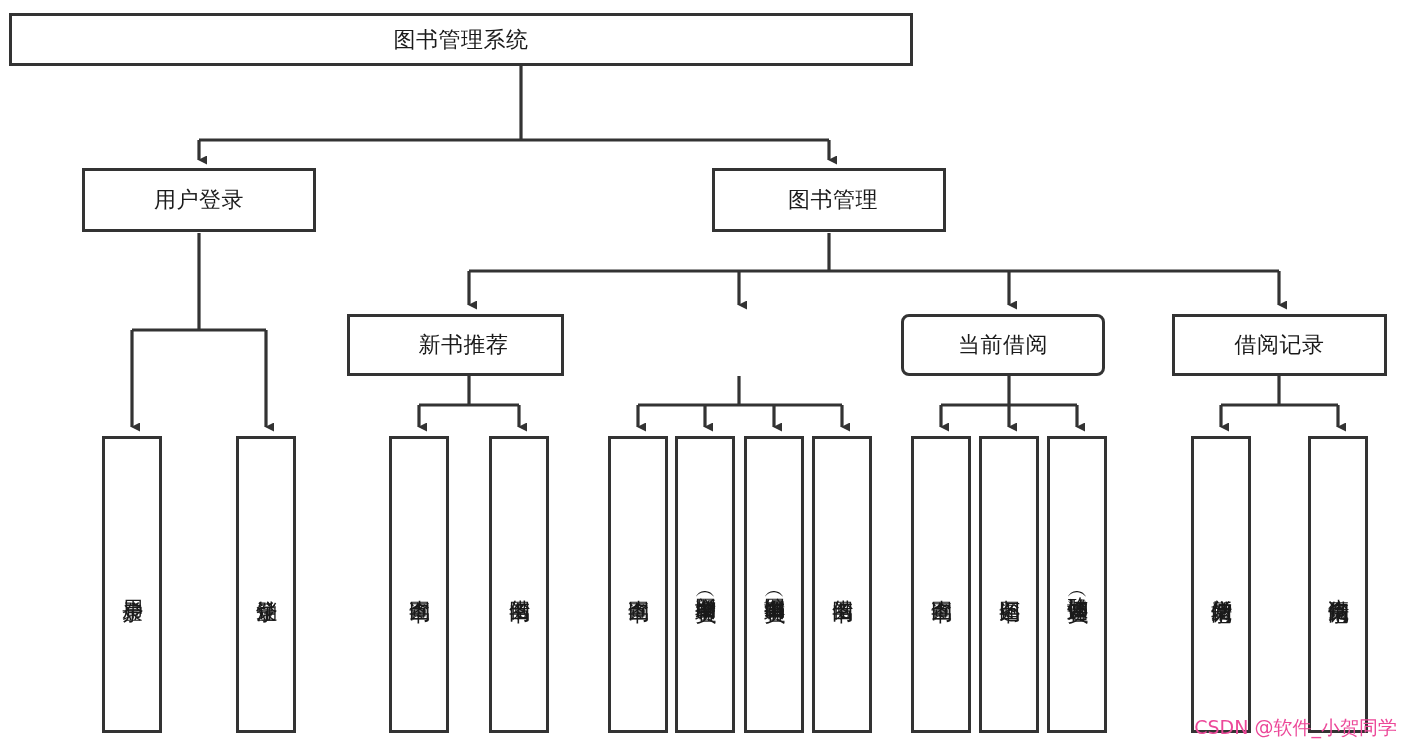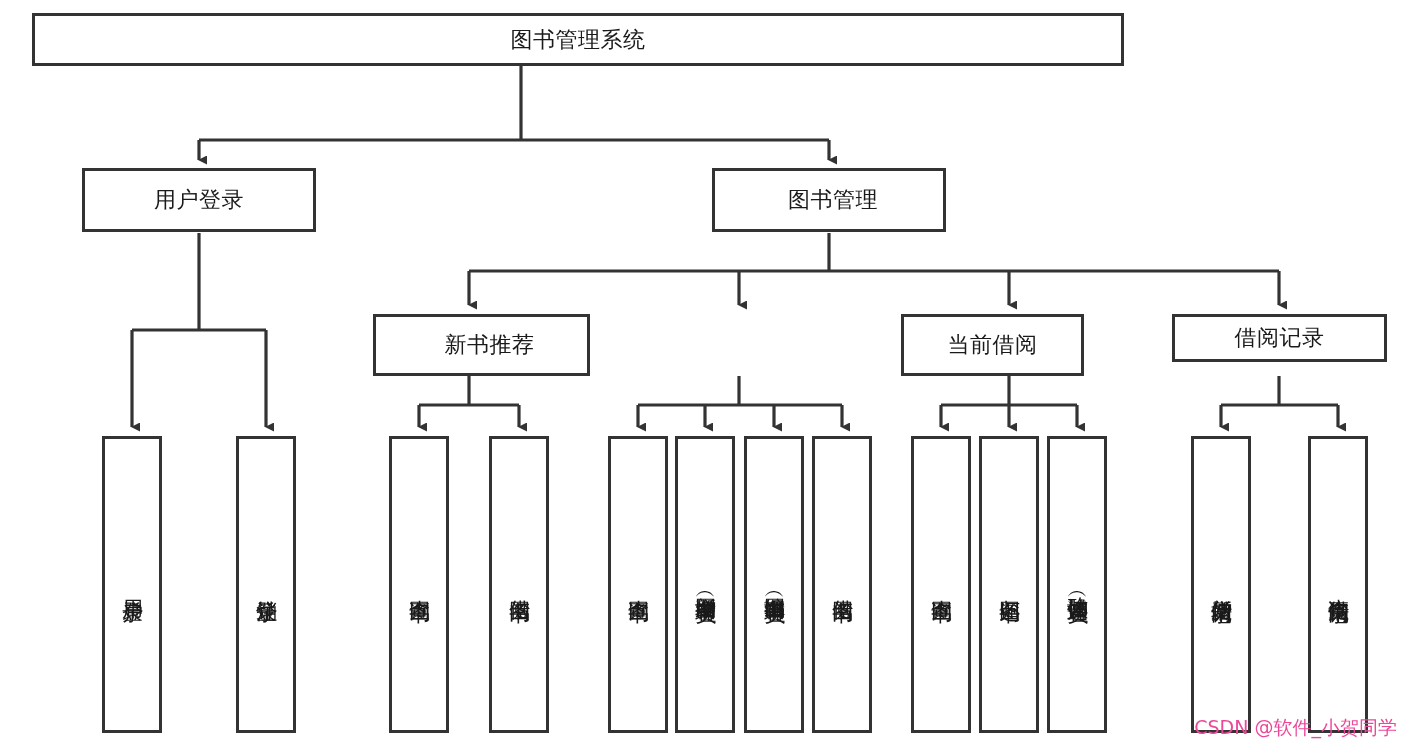--- a/index.html
+++ b/index.html
@@ -114,42 +114,42 @@
       <line x1="1009" y1="405" x2="1009" y2="427" marker-end="url(#arrowhead)"></line>
       <line x1="1077" y1="405" x2="1077" y2="427" marker-end="url(#arrowhead)"></line>
 
       <line x1="1279" y1="376" x2="1279" y2="405"></line>
       <line x1="1221" y1="405" x2="1338" y2="405"></line>
       <line x1="1221" y1="405" x2="1221" y2="427" marker-end="url(#arrowhead)"></line>
       <line x1="1338" y1="405" x2="1338" y2="427" marker-end="url(#arrowhead)"></line>
     </g>
   </svg>
 
-  <div class="node" style="left:32px; top:13px; width:1092px; height:53px;">
+  <div class="node" style="left:9px; top:13px; width:904px; height:53px;">
     <span class="label">图书管理系统</span>
   </div>
 
   <div class="node" style="left:82px; top:168px; width:234px; height:64px;">
     <span class="label">用户登录</span>
   </div>
 
   <div class="node" style="left:712px; top:168px; width:234px; height:64px;padding-left:8px;">
     <span class="label">图书管理</span>
   </div>
 
-  <div class="node" style="left:373px; top:314px; width:217px; height:62px;padding-left:16px;">
+  <div class="node" style="left:347px; top:314px; width:217px; height:62px;padding-left:16px;">
     <span class="label">新书推荐</span>
   </div>
 
 
-  <div class="node" style="left:901px; top:314px; width:183px; height:62px;">
+  <div class="node" style="left:901px; top:314px; width:204px; height:62px;border-radius:8px;">
     <span class="label">当前借阅</span>
   </div>
 
-  <div class="node" style="left:1172px; top:314px; width:215px; height:48px;">
+  <div class="node" style="left:1172px; top:314px; width:215px; height:62px;">
     <span class="label">借阅记录</span>
   </div>
 
   <div class="node leaf" style="left:102px; top:436px; width:60px; height:297px;">
     <span class="label">用户登录</span>
   </div>
 
   <div class="node leaf" style="left:236px; top:436px; width:60px; height:297px;">
     <span class="label">注销登录</span>
   </div>

